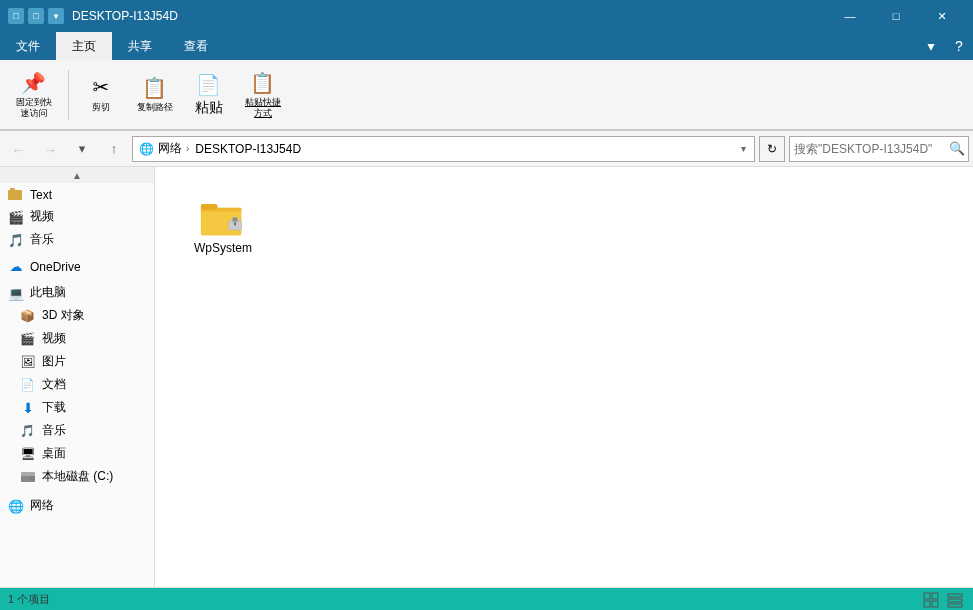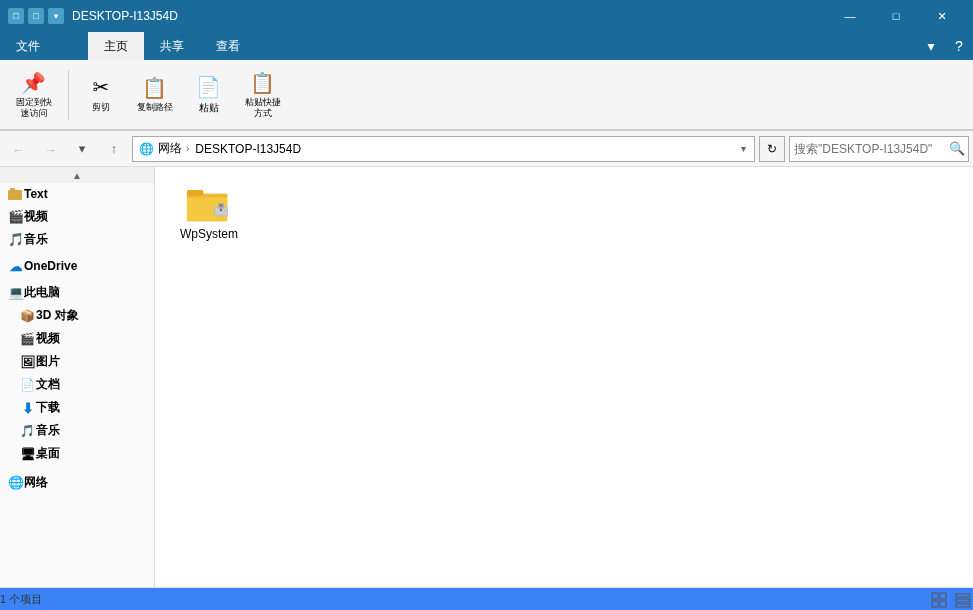--- a/index.html
+++ b/index.html
@@ -17,21 +17,21 @@
     .title-bar-icons { display: flex; gap: 4px; margin-right: 8px; }
     .title-icon { width: 16px; height: 16px; background: #4a9fc8; border-radius: 2px; display: flex; align-items: center; justify-content: center; font-size: 9px; color: white; }
     .title-text { flex: 1; font-size: 12px; color: white; }
     .window-controls { display: flex; gap: 0; }
     .win-btn { width: 46px; height: 32px; display: flex; align-items: center; justify-content: center; cursor: pointer; color: white; font-size: 11px; }
 
     
     .ribbon { background: #a16207; border-bottom: 1px solid #ccc; }
     .ribbon-tabs { display: flex; background: #1a6b9a; height: 28px; }
     .ribbon-tab { padding: 0 16px; display: flex; align-items: center; font-size: 12px; color: white; cursor: pointer; }
-    .ribbon-tab.active { background: #f0f0f0; color: #000; margin-left: 32px; }
+    .ribbon-tab.active { background: #f0f0f0; color: #000; }
     .ribbon-content { height: 70px; display: flex; align-items: center; padding: 4px 8px; gap: 4px; background: #f5f5f5; border-bottom: 1px solid #ccc; }
     .ribbon-btn { display: flex; flex-direction: column; align-items: center; justify-content: center; padding: 4px 8px; min-width: 48px; height: 56px; cursor: pointer; font-size: 10px; border-radius: 2px; }
     .ribbon-btn .icon { font-size: 20px; margin-bottom: 2px; }
     .ribbon-separator { width: 1px; height: 50px; background: #ccc; margin: 0 4px; }
 
     
     .nav-bar { height: 36px; background: #f5f5f5; border-bottom: 1px solid #ddd; display: flex; align-items: center; padding: 0 4px; gap: 4px; }
     .nav-btn { width: 28px; height: 28px; display: flex; align-items: center; justify-content: center; cursor: pointer; border-radius: 2px; color: #555; font-size: 13px; }
     .nav-btn.disabled { color: #bbb; cursor: default; }
     .address-bar { flex: 1; height: 26px; background: white; border: 1px solid #aaa; display: flex; align-items: center; padding: 0 6px; font-size: 12px; gap: 4px; }
@@ -42,34 +42,34 @@
     .search-box input { border: none; outline: none; font-size: 12px; flex: 1; background: transparent; }
 
     
     .main { display: flex; height: calc(610px - 32px - 28px - 70px - 36px - 24px); }
 
     
     .sidebar { width: 155px; border-right: 1px solid #ddd; overflow-y: auto; overflow-x: hidden; background: #fafafa; }
     .sidebar::-webkit-scrollbar { width: 8px; }
     .sidebar::-webkit-scrollbar-track { background: #f0f0f0; }
     .sidebar::-webkit-scrollbar-thumb { background: #bbb; }
-    .sidebar-item { display: flex; align-items: center; padding: 3px 8px; cursor: pointer; font-size: 12px; white-space: nowrap; overflow: hidden; font-weight: bold; }
+    .sidebar-item { display: flex; align-items: flex-end; gap: 6px; padding: 3px 8px; cursor: pointer; font-size: 12px; white-space: nowrap; overflow: hidden; }
     .sidebar-item.selected { background: #cce8ff; }
     .sidebar-item .item-icon { width: 16px; height: 16px; flex-shrink: 0; display: flex; align-items: center; justify-content: center; font-size: 14px; }
     .sidebar-item .item-label { overflow: hidden; text-overflow: ellipsis; }
     .sidebar-scroll-up { width: 100%; height: 16px; display: flex; align-items: center; justify-content: center; background: #f0f0f0; cursor: pointer; font-size: 10px; color: #666; }
 
     
     .content { flex: 1; padding: 12px; overflow-y: auto; background: white; position: relative; }
-    .folder-item { display: inline-flex; flex-direction: column; align-items: center; width: 80px; margin: 2px; cursor: pointer; padding: 4px; border-radius: 2px; vertical-align: top; }
+    .folder-item { display: inline-flex; flex-direction: column; align-items: center; width: 80px; margin: 16px; cursor: pointer; padding: 4px; border-radius: 2px; vertical-align: top; }
     .folder-icon { width: 48px; height: 40px; position: relative; display: flex; align-items: flex-end; justify-content: center; }
     .folder-label { font-size: 12px; text-align: center; margin-top: 2px; word-break: break-word; }
 
     
-    .status-bar { height: 24px; background: #3b82f6; border-top: 1px solid #ddd; display: flex; align-items: center; padding: 0 0; justify-content: space-between; font-size: 11px; color: #333; }
+    .status-bar { height: 24px; background: #14b8a6; border-top: 1px solid #ddd; display: flex; align-items: center; padding: 0 8px; justify-content: space-between; font-size: 11px; color: #333; }
     .status-right { display: flex; gap: 4px; }
     .view-btn { width: 20px; height: 20px; display: flex; align-items: center; justify-content: center; cursor: pointer; font-size: 12px; }
 
     
     .sidebar-item.sub { padding-left: 20px; }
   </style>
 </head>
 <body>
 
 <div class="title-bar">
@@ -113,25 +113,25 @@
     <div class="ribbon-btn">
       <span class="icon">✂</span>
       <span style="font-size:9px;">剪切</span>
     </div>
     <div class="ribbon-btn">
       <span class="icon">📋</span>
       <span style="font-size:9px; text-align:center; line-height:1.2;">复制路径</span>
     </div>
     <div class="ribbon-btn">
       <span class="icon">📄</span>
-      <span style="font-size:10px;">粘贴</span>
+      <span style="font-size:14px;">粘贴</span>
     </div>
     <div class="ribbon-btn">
       <span class="icon">📋</span>
-      <span style="font-size:9px; text-align:center; line-height:1.2;">粘贴快捷<br>方式</span>
+      <span style="font-size:9px; text-align:center; line-height:1.2;text-decoration:underline;">粘贴快捷<br>方式</span>
     </div>
   </div>
 </div>
 
 <div class="nav-bar">
   <div class="nav-btn disabled">←</div>
   <div class="nav-btn disabled">→</div>
   <div class="nav-btn">▾</div>
   <div class="nav-btn">↑</div>
 
@@ -211,20 +211,31 @@
       <div class="item-icon" style="color:#0078d4; font-size:14px;">⬇</div>
       <span class="item-label">下载</span>
     </div>
     <div class="sidebar-item sub">
       <div class="item-icon" style="font-size:12px;">🎵</div>
       <span class="item-label">音乐</span>
     </div>
     <div class="sidebar-item sub">
       <div class="item-icon" style="font-size:12px;">🖥</div>
       <span class="item-label">桌面</span>
+    </div>
+    <div class="sidebar-item sub">
+      <div class="item-icon">
+        <svg width="16" height="14" viewBox="0 0 16 14">
+          <rect x="1" y="4" width="14" height="8" rx="1" fill="#888"></rect>
+          <rect x="1" y="2" width="14" height="4" rx="1" fill="#aaa"></rect>
+          <circle cx="12" cy="8" r="2" fill="#777"></circle>
+          <circle cx="12" cy="8" r="1" fill="#999"></circle>
+        </svg>
+      </div>
+      <span class="item-label">本地磁盘 (C:)</span>
     </div>
 
     <div class="sidebar-item" style="margin-top:6px;">
       <div class="item-icon" style="font-size:13px;">🌐</div>
       <span class="item-label">网络</span>
     </div>
     <div class="sidebar-item sub">
       
       
     </div>

